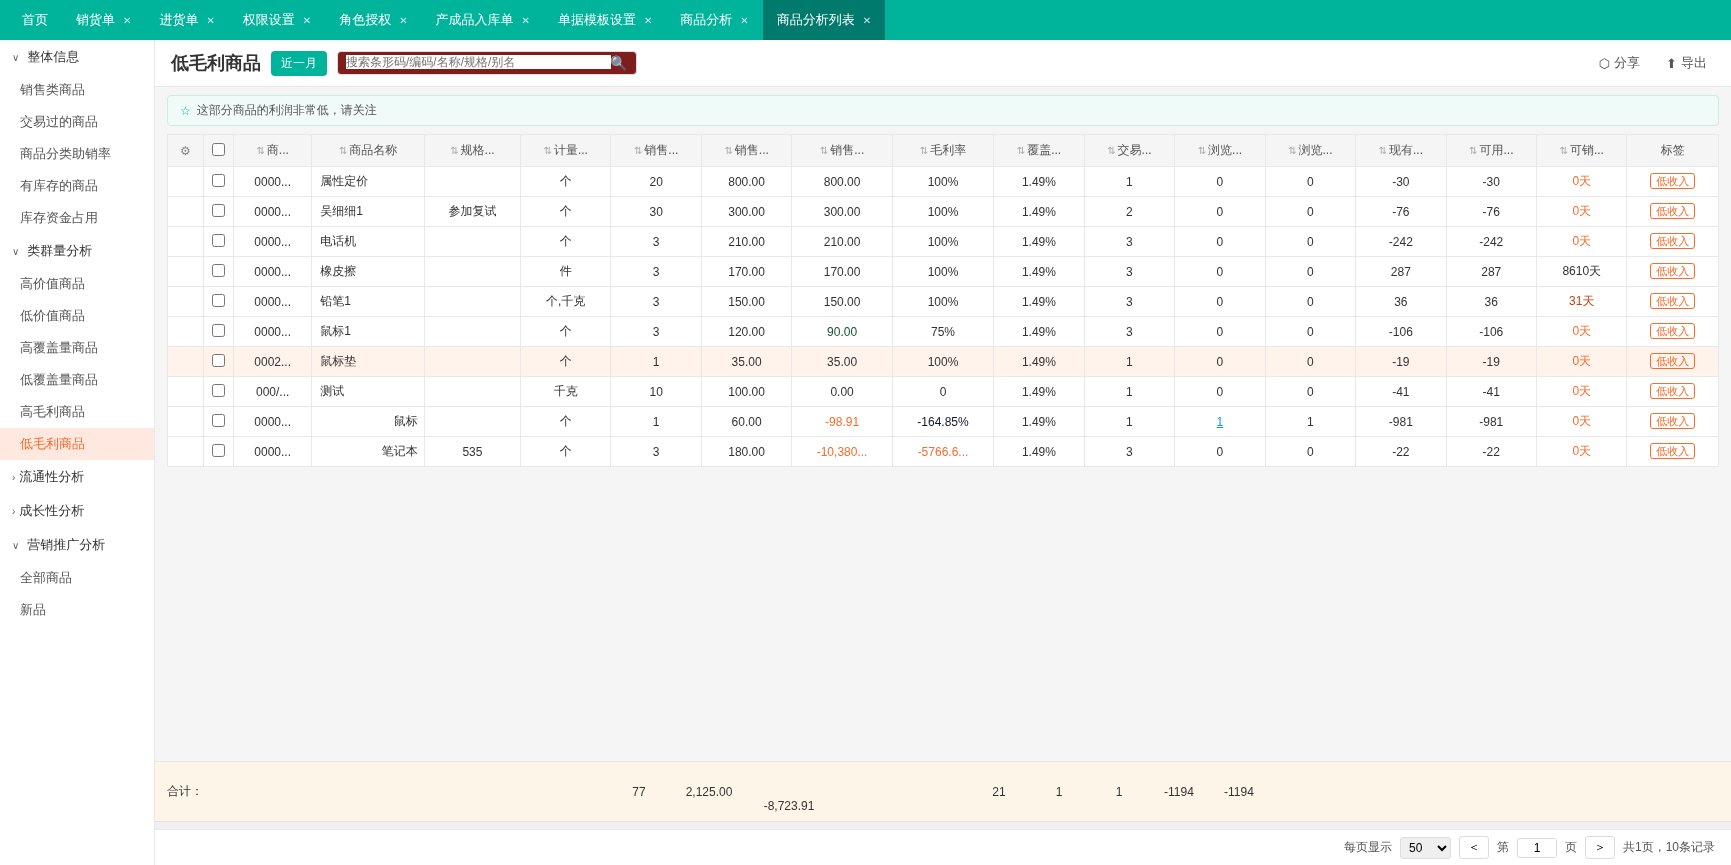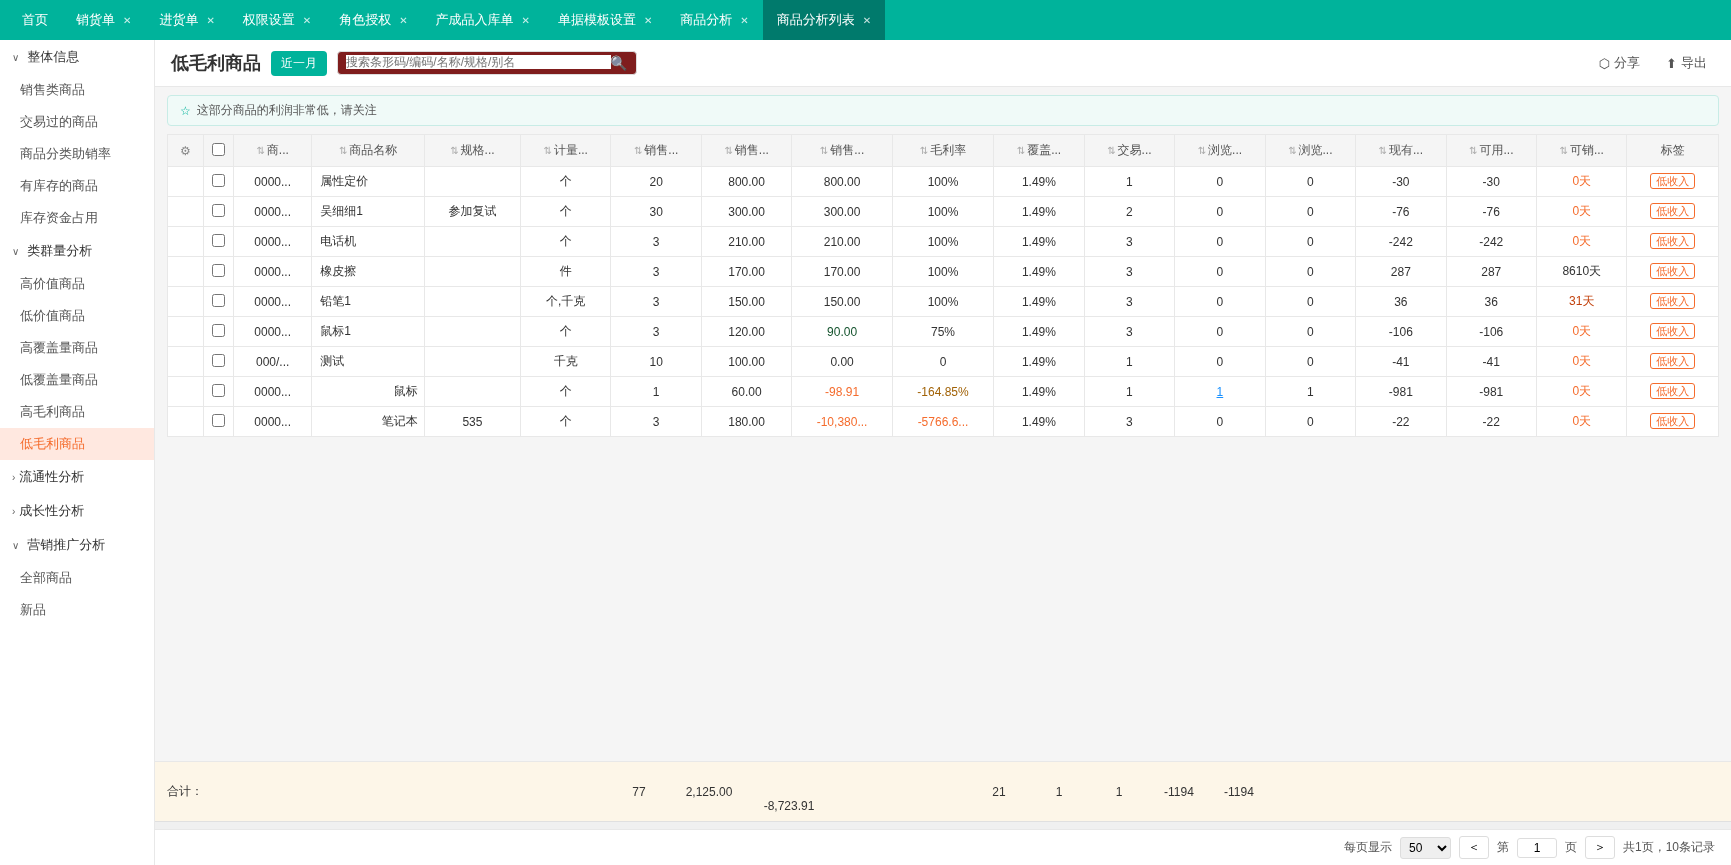--- a/index.html
+++ b/index.html
@@ -514,20 +514,40 @@
       <td style="color:#333">75%</td>
       <td>1.49%</td>
       <td>3</td>
       <td style="color:#333;text-decoration:none">0</td>
       <td>0</td>
       <td>-106</td>
       <td>-106</td>
       <td style="color:#f56c2d">0天</td>
       <td><span class="tag-red">低收入</span></td>
     </tr>
+            <tr class="highlighted">
+      <td></td>
+      <td><input type="checkbox" style=""></td>
+      <td>0002...</td>
+      <td style="text-align:left;padding-left:8px;">鼠标垫</td>
+      <td></td>
+      <td>个</td>
+      <td>1</td>
+      <td>35.00</td>
+      <td style="color:#333">35.00</td>
+      <td style="color:#333">100%</td>
+      <td>1.49%</td>
+      <td>1</td>
+      <td style="color:#333;text-decoration:none">0</td>
+      <td>0</td>
+      <td>-19</td>
+      <td>-19</td>
+      <td style="color:#f56c2d">0天</td>
+      <td><span class="tag-red">低收入</span></td>
+    </tr>
             <tr>
       <td></td>
       <td><input type="checkbox" style=""></td>
       <td>000/...</td>
       <td style="text-align:left;padding-left:8px;">测试</td>
       <td></td>
       <td>千克</td>
       <td>10</td>
       <td>100.00</td>
       <td style="color:#333">0.00</td>
@@ -544,21 +564,21 @@
             <tr>
       <td></td>
       <td><input type="checkbox" style=""></td>
       <td>0000...</td>
       <td style="text-align:right;padding-left:8px;">鼠标</td>
       <td></td>
       <td>个</td>
       <td>1</td>
       <td>60.00</td>
       <td style="color:#f56c2d">-98.91</td>
-      <td style="color:#a16207">-164.85%</td>
+      <td style="color:#0f172a">-164.85%</td>
       <td>1.49%</td>
       <td>1</td>
       <td style="color:#1890ff;text-decoration:underline">1</td>
       <td>1</td>
       <td>-981</td>
       <td>-981</td>
       <td style="color:#f56c2d">0天</td>
       <td><span class="tag-red">低收入</span></td>
     </tr>
             <tr>

